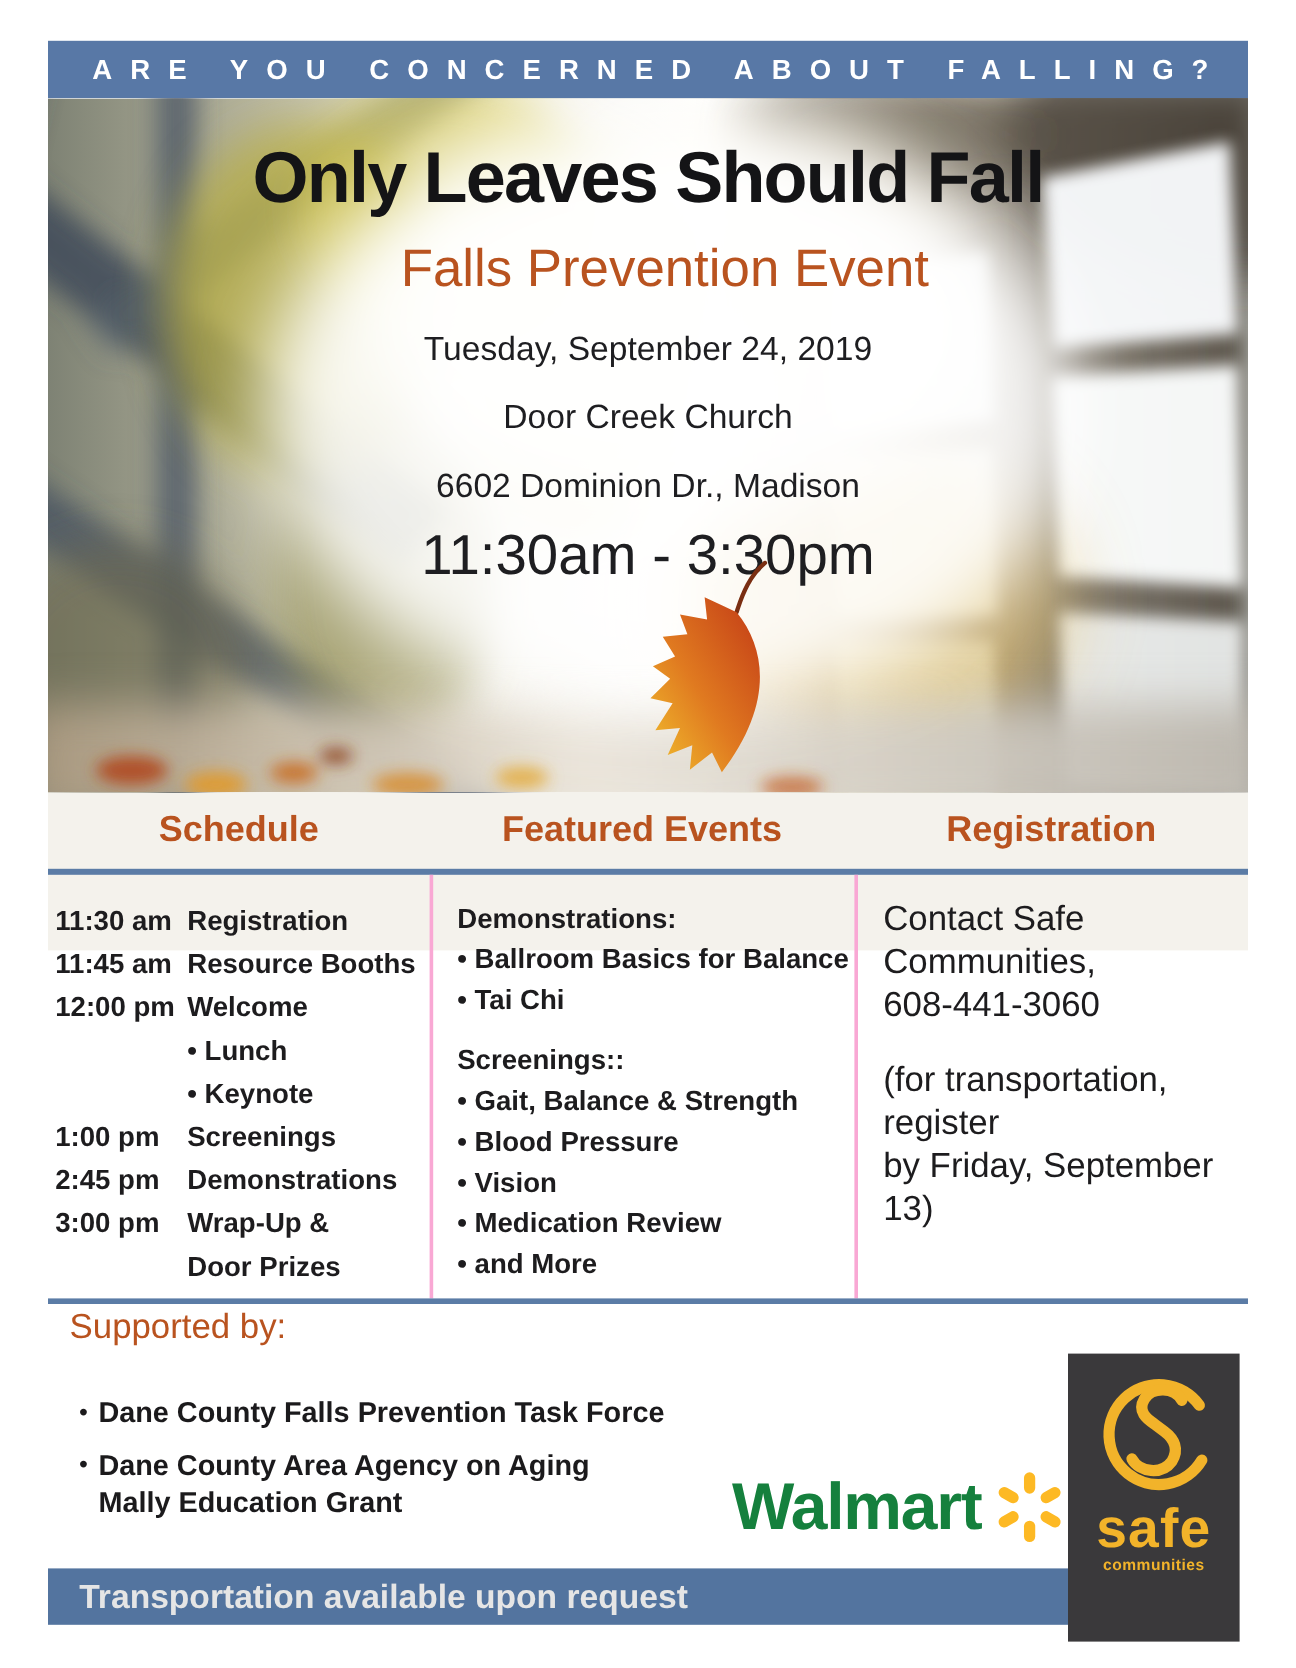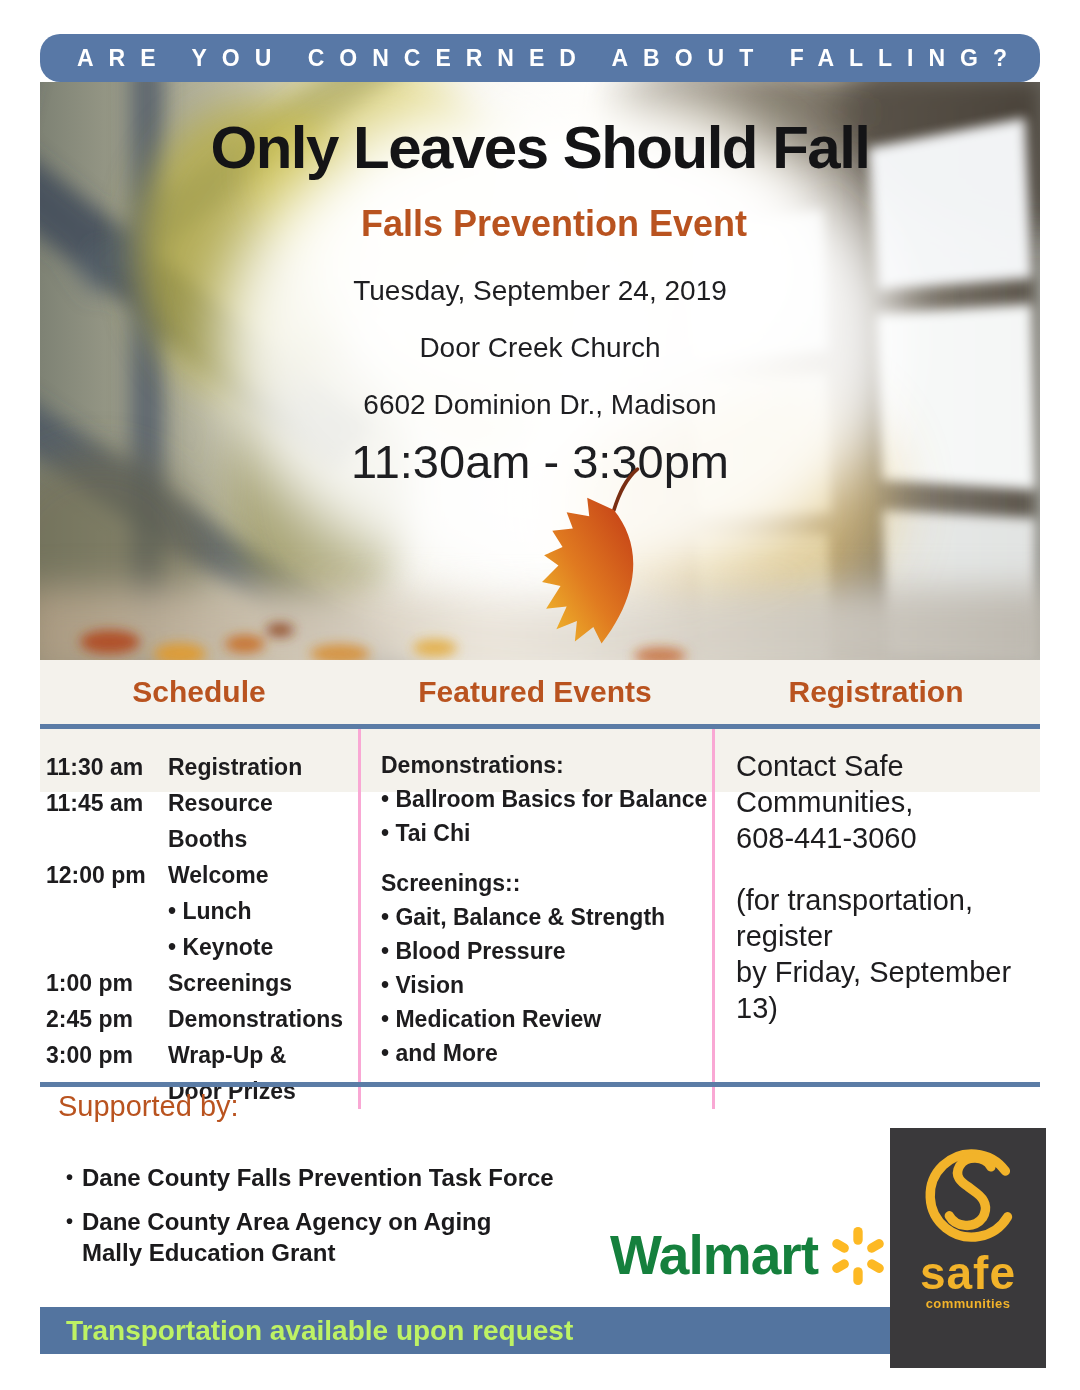--- a/index.html
+++ b/index.html
@@ -7,49 +7,48 @@
     position:relative; width:1080px; height:1390px; background:#ffffff;
     font-family:"Liberation Sans","DejaVu Sans",sans-serif; overflow:hidden;
     color:#1d1c1e;
   }
   
   .top-banner {
     position:absolute; left:40px; top:34px; width:1000px; height:48px;
     background:#5878a6; color:#ffffff; display:flex; align-items:center; justify-content:center;
     font-weight:800; font-size:23px; letter-spacing:15px; padding-left:19px; box-sizing:border-box;
     white-space:nowrap;
-    border-radius:20px;
   }
   
   .hero { position:absolute; left:40px; top:82px; width:1000px; height:710px; overflow:hidden; background:#f4f2ec; }
   .hero-bg { position:absolute; left:0; top:0; width:1000px; height:578px; }
   .hero-text { position:absolute; left:0; top:0; width:100%; text-align:center; }
   .hero-title { margin:34px 0 0 0; font-size:60px; line-height:64px; font-weight:800; letter-spacing:-1.5px; color:#141416; }
-  .hero-subtitle { margin:20px 0 0 0; font-size:36px; line-height:48px; font-weight:700; color:#b9531f;padding-left:28px; }
+  .hero-subtitle { margin:20px 0 0 0; font-size:44px; line-height:48px; font-weight:400; color:#b9531f;padding-left:28px; }
   .hero-line { margin:0; font-size:28px; line-height:57px; font-weight:400; color:#1e1e21; }
   .hero-line.first { margin-top:14px; }
   .hero-line.time { font-size:47px; }
   .leaf-wrap { position:absolute; left:455px; top:385px; width:170px; height:195px; }
   
   .headers-row {
     position:absolute; left:40px; top:672px; width:1000px;
     display:grid; grid-template-columns:318px 354px 328px;
   }
   .col-heading { text-align:center; font-size:30px; line-height:40px; font-weight:800; color:#b9531f; margin:0; }
   .hr { position:absolute; left:40px; width:1000px; height:5px; background:#5b7ca6; }
   .hr-top { top:724px; }
   .hr-bottom { top:1082px; }
   .columns {
     position:absolute; left:40px; top:729px; width:1000px; height:353px;
     display:grid; grid-template-columns:318px 354px 328px; box-sizing:border-box;
   }
   .col { box-sizing:border-box; }
   .col + .col { border-left:3px solid #f9a8d4; }
   .col-schedule { padding:20px 4px 0 6px; }
-  .sched-row { display:grid; grid-template-columns:100px 1fr; column-gap:22px; font-size:23px; line-height:36px; font-weight:600; }
+  .sched-row { display:grid; grid-template-columns:100px 1fr; column-gap:10px; font-size:23px; line-height:36px; font-weight:600; }
   .sched-time { white-space:nowrap; }
   .col-featured { padding:19px 4px 0 20px; }
   .feat-title { font-size:23px; line-height:34px; font-weight:800; margin:0; }
   .feat-item { font-size:23px; line-height:34px; font-weight:600; margin:0; }
   .feat-gap { height:16px; }
   .col-registration { padding:19px 8px 0 21px; }
   .reg-line { font-size:29px; line-height:36px; font-weight:400; margin:0; }
   .reg-gap { height:26px; }
   
   .supported-heading { position:absolute; left:58px; top:1090px; font-size:29px; font-weight:400; color:#b9531f; margin:0; }
@@ -57,31 +56,31 @@
   .supported-item { display:flex; font-size:24px; line-height:31px; font-weight:700; color:#1b1a1c; }
   .supported-item + .supported-item { margin-top:13px; }
   .supported-bullet { width:16px; flex:0 0 16px; font-size:20px; }
   
   .walmart { position:absolute; left:610px; top:1222px; display:flex; align-items:center; }
   .walmart-word { font-size:55px; font-weight:700; color:#15803d; letter-spacing:-1px; line-height:66px; }
   .walmart-spark { width:60px; height:60px; margin-left:10px; margin-top:2px; }
   .walmart-tm { width:5px; height:5px; background:#fdb924; border-radius:50%; align-self:flex-end; margin:0 0 10px 2px; }
   
   .safe-box {
-    position:absolute; left:890px; top:1128px; width:156px; height:240px; background:#3a393b;
+    position:absolute; left:890px; top:1128px; width:143px; height:240px; background:#3a393b;
     display:flex; flex-direction:column; align-items:center; z-index:3;
   }
   .safe-monogram { width:104px; height:112px; margin-top:12px; }
   .safe-word { color:#f2b32a; font-size:46px; line-height:42px; font-weight:600; letter-spacing:1px; margin-top:0px; }
   .communities-word { color:#f2b32a; font-size:13px; line-height:20px; font-weight:600; letter-spacing:0.4px; }
   
   .bottom-banner {
     position:absolute; left:40px; top:1307px; width:853px; height:47px; background:#53749f;
     display:flex; align-items:center; padding-left:26px; box-sizing:border-box;
-    color:#bef264; font-size:28px; font-weight:800; z-index:2;
+    color:#e5e5e5; font-size:28px; font-weight:800; z-index:2;
   }
 </style>
 </head>
 <body>
 
 <div class="sheet">
 
   <div class="top-banner">
     <span>ARE YOU CONCERNED ABOUT FALLING?</span>
   </div>

